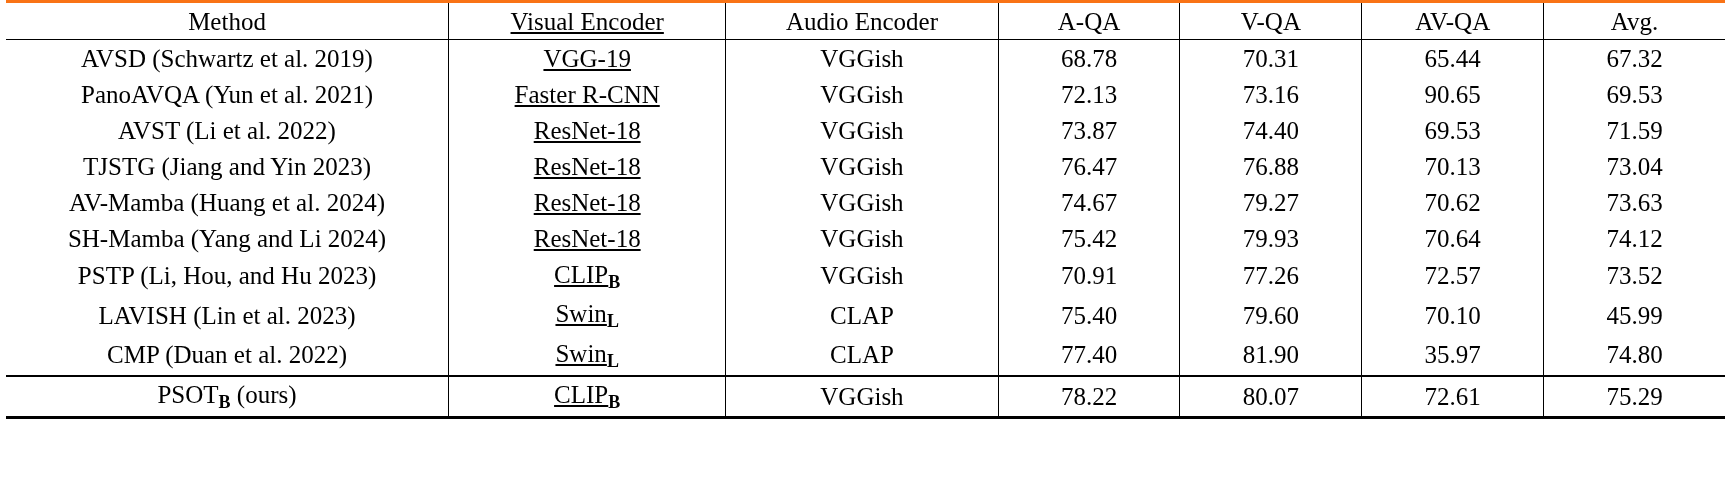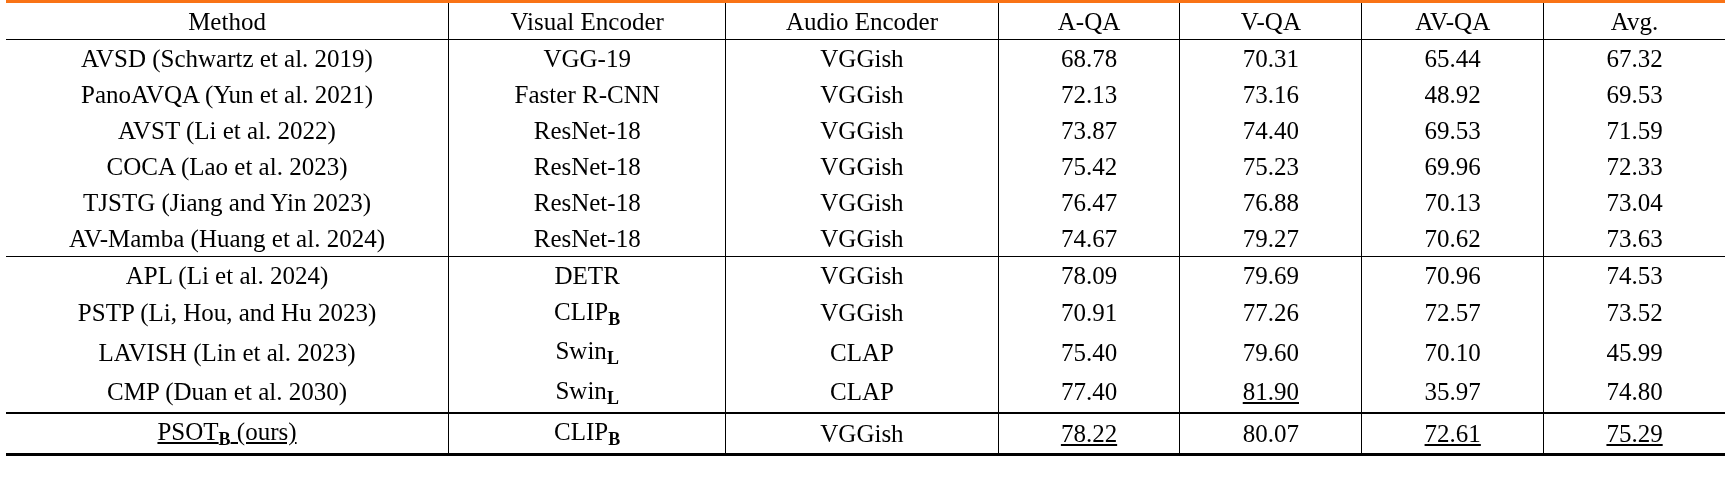--- a/index.html
+++ b/index.html
@@ -34,25 +34,25 @@
   tr.rule-top > td, tr.rule-top > th { border-top: 3px solid #f97316; }
   tr.rule-mid > td, tr.rule-mid > th { border-top: 1.5px solid #000; }
   tr.rule-thick > td, tr.rule-thick > th { border-top: 2.5px solid #000; }
   tbody.bottom-rule > tr:last-child > td { border-bottom: 3px solid #000; }
 
   
   .vsep-right { border-right: 1.5px solid #000; }
 
   
   .col-method   { width: 420px; }
-  .col-vis      { width: 255px; }
+  .col-vis      { width: 255px; text-decoration: underline; }
   .col-aud      { width: 250px; }
   .col-num      { width: 160px; }
 
-  .bold { font-weight: bold; text-decoration: underline; }
+  .bold { font-weight: bold; }
   sub {
     font-size: 0.72em;
     vertical-align: -0.25em;
     font-weight: bold;
   }
 </style>
 </head>
 <body>
 
 <div class="table-wrap">
@@ -77,88 +77,79 @@
           <td class="col-num vsep-right">70.31</td>
           <td class="col-num vsep-right">65.44</td>
           <td class="col-num">67.32</td>
         </tr>
         <tr>
           <td class="col-method vsep-right">PanoAVQA (Yun et al. 2021)</td>
           <td class="col-vis vsep-right">Faster R-CNN</td>
           <td class="col-aud vsep-right">VGGish</td>
           <td class="col-num vsep-right">72.13</td>
           <td class="col-num vsep-right">73.16</td>
-          <td class="col-num vsep-right">48.92</td>
+          <td class="col-num vsep-right">90.65</td>
           <td class="col-num">69.53</td>
         </tr>
         <tr>
           <td class="col-method vsep-right">AVST (Li et al. 2022)</td>
           <td class="col-vis vsep-right">ResNet-18</td>
           <td class="col-aud vsep-right">VGGish</td>
           <td class="col-num vsep-right">73.87</td>
           <td class="col-num vsep-right">74.40</td>
           <td class="col-num vsep-right">69.53</td>
           <td class="col-num">71.59</td>
-        </tr>
-        <tr>
-          <td class="col-method vsep-right">COCA (Lao et al. 2023)</td>
-          <td class="col-vis vsep-right">ResNet-18</td>
-          <td class="col-aud vsep-right">VGGish</td>
-          <td class="col-num vsep-right">75.42</td>
-          <td class="col-num vsep-right">75.23</td>
-          <td class="col-num vsep-right">69.96</td>
-          <td class="col-num">72.33</td>
         </tr>
         <tr>
           <td class="col-method vsep-right">TJSTG (Jiang and Yin 2023)</td>
           <td class="col-vis vsep-right">ResNet-18</td>
           <td class="col-aud vsep-right">VGGish</td>
           <td class="col-num vsep-right">76.47</td>
           <td class="col-num vsep-right">76.88</td>
           <td class="col-num vsep-right">70.13</td>
           <td class="col-num">73.04</td>
         </tr>
         <tr>
           <td class="col-method vsep-right">AV-Mamba (Huang et al. 2024)</td>
           <td class="col-vis vsep-right">ResNet-18</td>
           <td class="col-aud vsep-right">VGGish</td>
           <td class="col-num vsep-right">74.67</td>
           <td class="col-num vsep-right">79.27</td>
           <td class="col-num vsep-right">70.62</td>
           <td class="col-num">73.63</td>
         </tr>
-        <tr class="rule-mid">
-          <td class="col-method vsep-right">APL (Li et al. 2024)</td>
-          <td class="col-vis vsep-right">DETR</td>
+        <tr>
+          <td class="col-method vsep-right">SH-Mamba (Yang and Li 2024)</td>
+          <td class="col-vis vsep-right">ResNet-18</td>
           <td class="col-aud vsep-right">VGGish</td>
-          <td class="col-num vsep-right">78.09</td>
-          <td class="col-num vsep-right">79.69</td>
-          <td class="col-num vsep-right">70.96</td>
-          <td class="col-num">74.53</td>
+          <td class="col-num vsep-right">75.42</td>
+          <td class="col-num vsep-right">79.93</td>
+          <td class="col-num vsep-right">70.64</td>
+          <td class="col-num">74.12</td>
         </tr>
         <tr>
           <td class="col-method vsep-right">PSTP (Li, Hou, and Hu 2023)</td>
           <td class="col-vis vsep-right">CLIP<sub>B</sub></td>
           <td class="col-aud vsep-right">VGGish</td>
           <td class="col-num vsep-right">70.91</td>
           <td class="col-num vsep-right">77.26</td>
           <td class="col-num vsep-right">72.57</td>
           <td class="col-num">73.52</td>
         </tr>
         <tr>
           <td class="col-method vsep-right">LAVISH (Lin et al. 2023)</td>
           <td class="col-vis vsep-right">Swin<sub>L</sub></td>
           <td class="col-aud vsep-right">CLAP</td>
           <td class="col-num vsep-right">75.40</td>
           <td class="col-num vsep-right">79.60</td>
           <td class="col-num vsep-right">70.10</td>
           <td class="col-num">45.99</td>
         </tr>
         <tr>
-          <td class="col-method vsep-right">CMP (Duan et al. 2030)</td>
+          <td class="col-method vsep-right">CMP (Duan et al. 2022)</td>
           <td class="col-vis vsep-right">Swin<sub>L</sub></td>
           <td class="col-aud vsep-right">CLAP</td>
           <td class="col-num vsep-right">77.40</td>
           <td class="col-num vsep-right bold">81.90</td>
           <td class="col-num vsep-right">35.97</td>
           <td class="col-num">74.80</td>
         </tr>
         <tr class="rule-thick">
           <td class="col-method vsep-right bold">PSOT<sub>B</sub> (ours)</td>
           <td class="col-vis vsep-right">CLIP<sub>B</sub></td>

